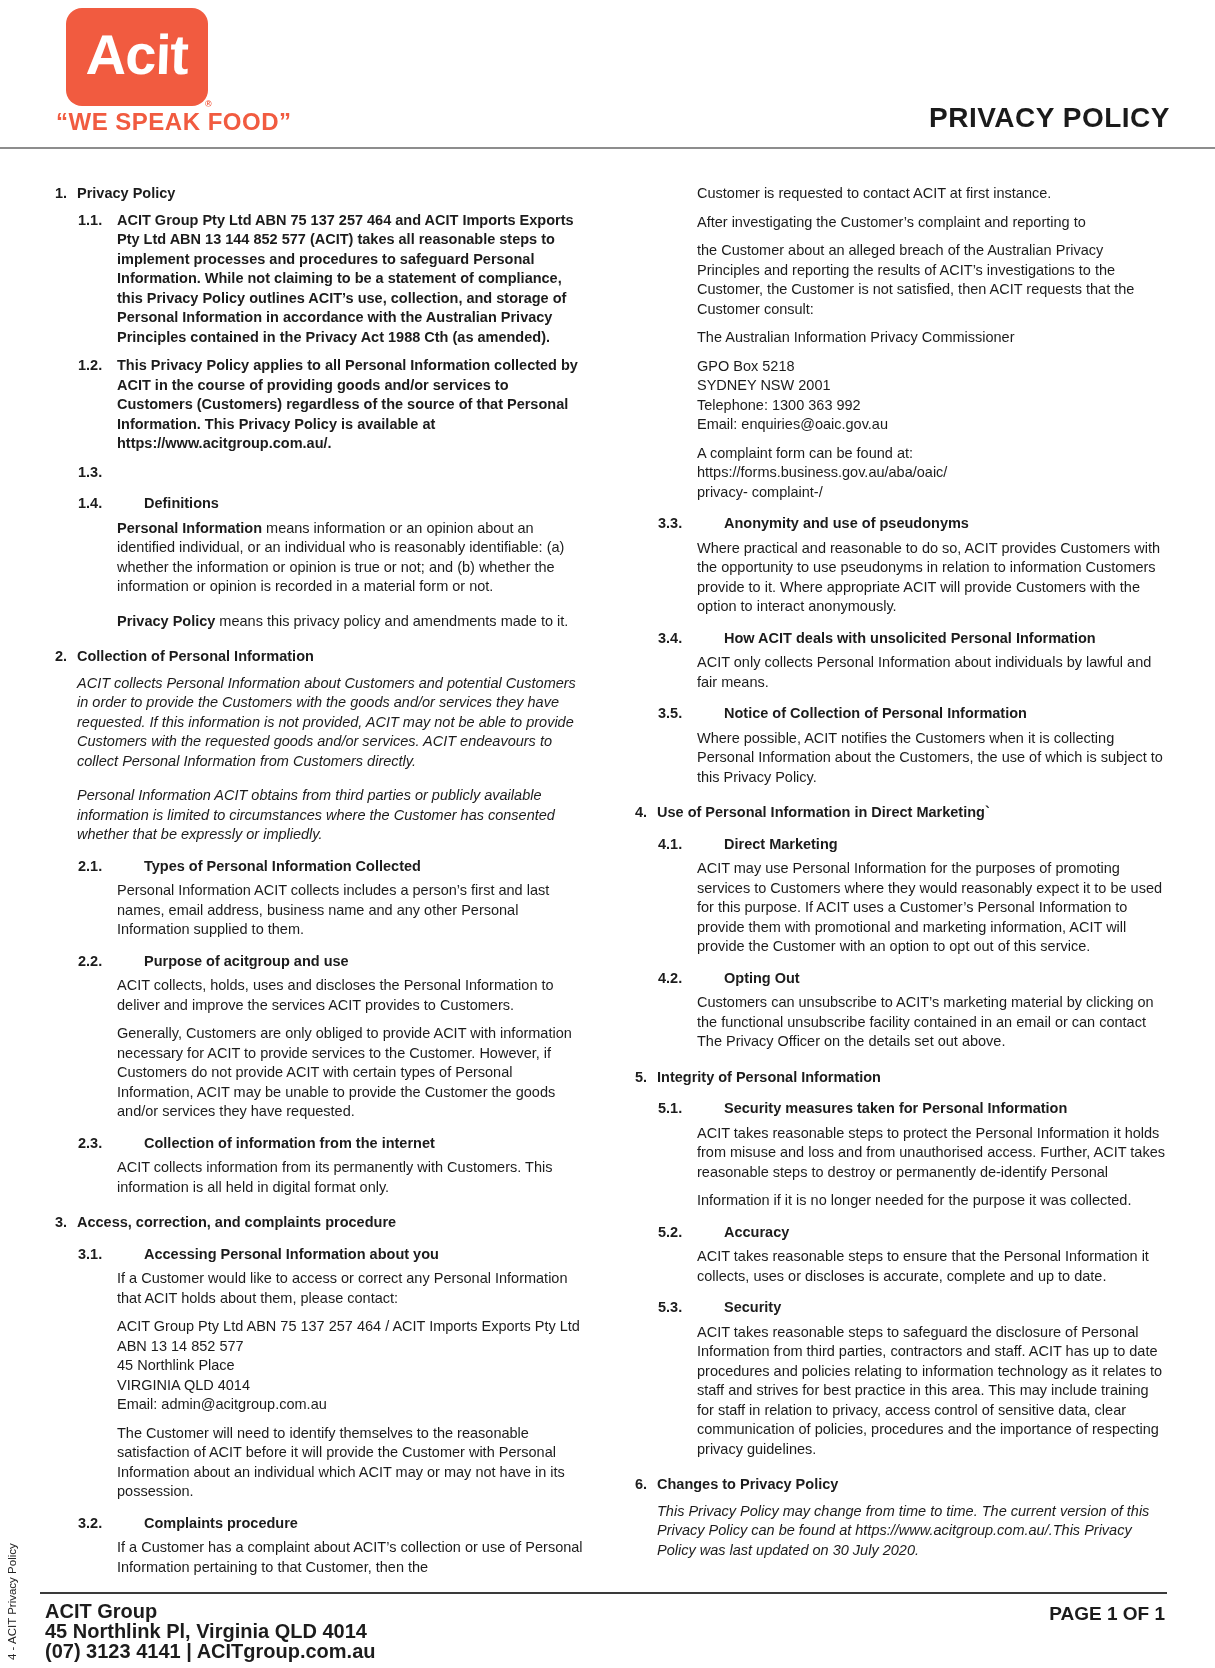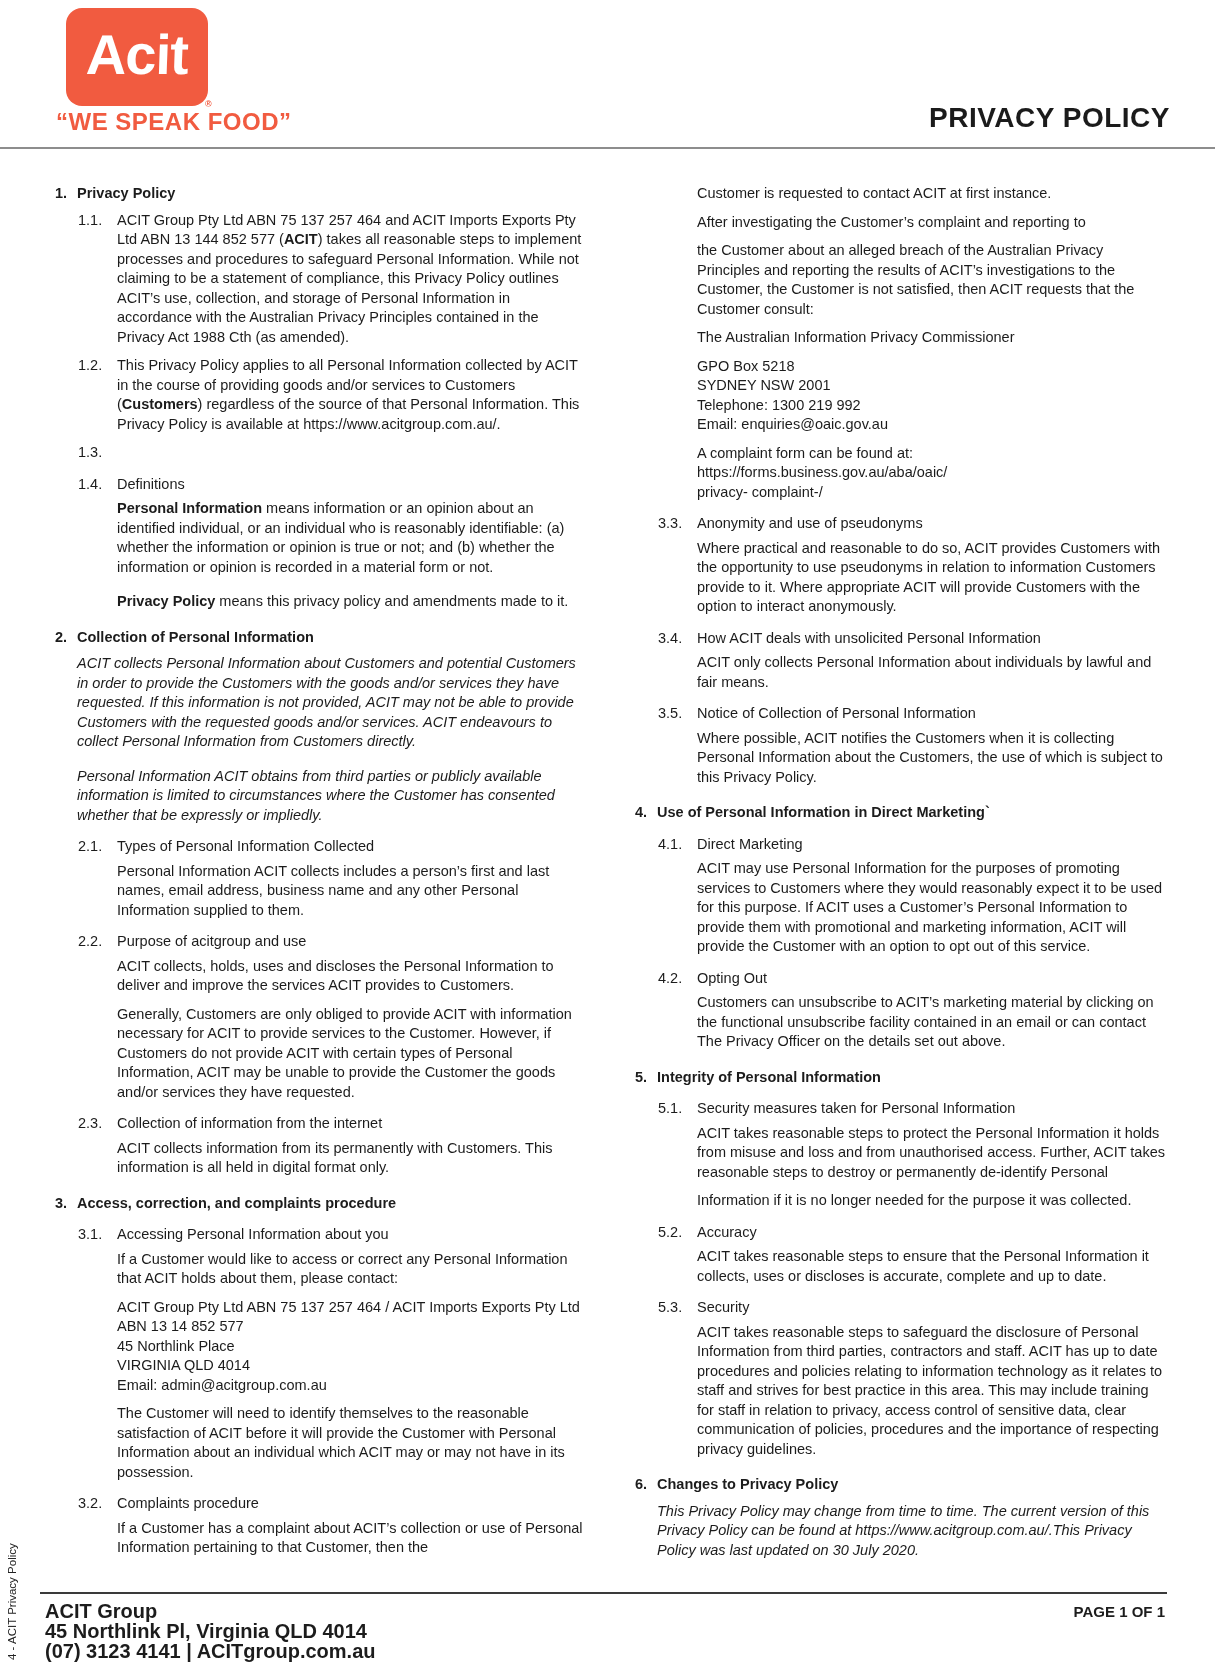--- a/index.html
+++ b/index.html
@@ -32,35 +32,35 @@
   .content{
     position:absolute;top:184px;left:45px;display:flex;gap:40px;
     font-size:14.5px;line-height:19.5px;
   }
   .col{width:540px;}
   .blk{display:flex;margin:0 0 9px 0;}
   .blk .num{white-space:nowrap;}
   .blk .txt{flex:1;}
   .blk.h1{font-weight:bold;margin-top:16px;margin-bottom:7px;padding-left:10px;}
   .blk.h1 .num{flex:0 0 22px;}
-  .blk.h2{font-weight:normal;margin-top:12px;margin-bottom:5px;padding-left:33px;}
-  .blk.li{padding-left:33px;}
+  .blk.h2{font-weight:bold;margin-top:12px;margin-bottom:5px;padding-left:33px;gap:27px;}
+  .blk.li{padding-left:33px;font-weight:bold;}
   .blk.h2 .num,.blk.li .num{flex:0 0 39px;}
   .blk.p1{padding-left:32px;font-style:italic;}
   .blk.p2{padding-left:72px;}
   .blk.lines{padding-left:72px;}
   .blk.gap{margin-top:15px;}
   .col > .blk:first-child{margin-top:0;}
 
   
   .footer-rule{position:absolute;left:40px;top:1592px;width:1127px;height:2px;background:#3a3a3a;}
   .footer{
     position:absolute;left:45px;top:1601px;font-weight:bold;font-size:20px;line-height:20px;
   }
-  .page-label{position:absolute;right:50px;top:1603px;font-weight:bold;font-size:15px;}
+  .page-label{position:absolute;right:50px;top:1603px;font-weight:bold;font-size:19px;}
   .side-label{
     position:absolute;left:6px;top:1535px;height:125px;
     writing-mode:vertical-rl;transform:rotate(180deg);
     font-size:11.5px;color:#222;white-space:nowrap;
   }
 </style>
 </head>
 <body>
 
 <div class="logo-box">
@@ -172,21 +172,21 @@
       <div class="blk p2">
         <div class="txt">the Customer about an alleged breach of the Australian Privacy Principles and reporting the results of ACIT’s investigations to the Customer, the Customer is not satisfied, then ACIT requests that the Customer consult:</div>
       </div>
       <div class="blk p2">
         <div class="txt">The Australian Information Privacy Commissioner</div>
       </div>
       <div class="blk lines">
         <div class="txt">
           <div>GPO Box 5218</div>
           <div>SYDNEY NSW 2001</div>
-          <div>Telephone: 1300 219 992</div>
+          <div>Telephone: 1300 363 992</div>
           <div>Email: enquiries@oaic.gov.au</div>
         </div>
       </div>
       <div class="blk lines">
         <div class="txt">
           <div>A complaint form can be found at: https://forms.business.gov.au/aba/oaic/</div>
           <div>privacy- complaint-/</div>
         </div>
       </div>
       <div class="blk h2">

